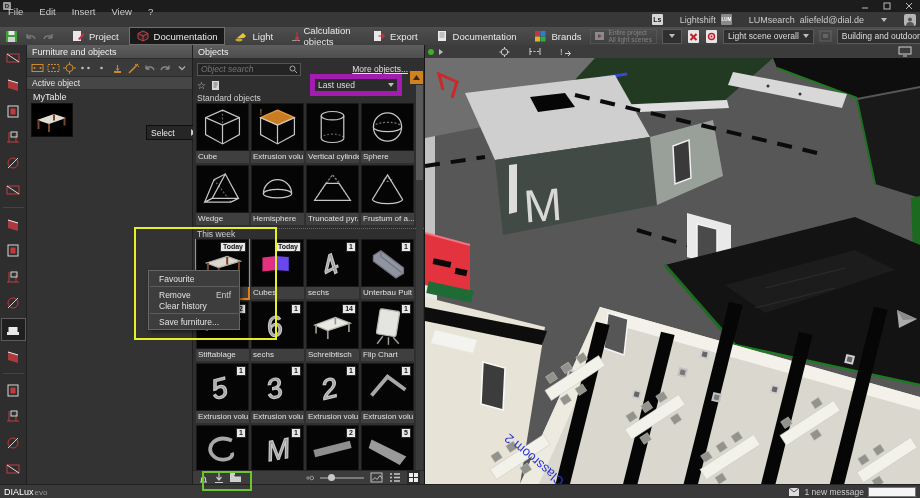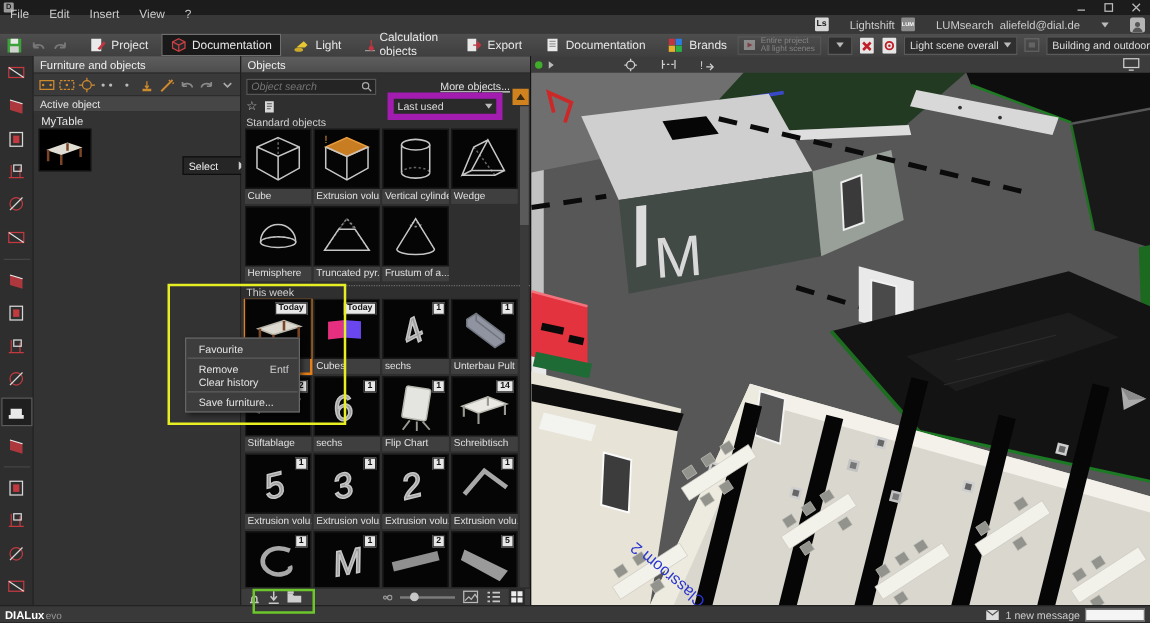--- a/index.html
+++ b/index.html
@@ -76,21 +76,21 @@
   #green-box{left:202px;top:471px;width:46px;height:16px;border:2px solid #6cc62c;z-index:50;pointer-events:none}
   
   #viewport{left:425px;top:45px;width:495px;height:439px;background:#4f4f4f}
   #vp-toolbar{position:absolute;left:0;top:0;width:495px;height:13px;background:#3c3c3c;border-bottom:1px solid #2a2a2a;display:flex;align-items:center}
   .vp-dot{width:6px;height:6px;border-radius:50%;background:#3fae29;margin-left:3px}
   .vp-arrow{width:0;height:0;border-top:3px solid transparent;border-bottom:3px solid transparent;border-left:4px solid #bbb;margin-left:5px}
   .vp-icons{display:flex;gap:17px;margin-left:55px}
   #vp-monitor{margin-left:auto;margin-right:8px}
   
   #statusbar{left:0;top:484px;width:920px;height:14px;background:#393939;border-top:1px solid #222;display:flex;align-items:center;font-size:8.5px;color:#ccc}
-  #app-name{margin-left:4px;font-weight:bold;color:#fff;font-size:9px}
+  #app-name{margin-left:4px;font-weight:normal;color:#fff;font-size:9px}
   #app-edition{color:#999;font-size:8px;margin-left:1px}
   #status-right{margin-left:auto;display:flex;align-items:center;gap:4px;margin-right:4px}
   #msg-progress{width:46px;height:8px;background:#f5f5f5;border:1px solid #777}
 </style>
 </head>
 <body>
 
 <div id="app">
 
   <div id="titlebar" class="abs">
@@ -499,20 +499,30 @@
               <path d="M13 10V34M37 10V34"></path>
               <path d="M13 34c0 2.5 5.4 4.5 12 4.5s12-2 12-4.5"></path>
               <path d="M13 34c0-2.5 5.4-4.5 12-4.5s12 2 12 4.5" stroke-dasharray="2 2" opacity=".5"></path>
             </svg>
           </div>
     <div class="tile-label">Vertical cylinder</div>
         </div>
         <div class="tile">
     <div class="tile-img">
             <svg width="47" height="42" viewBox="0 0 50 44" fill="none" stroke="#c6c6c6" stroke-width="1.3">
+              <circle cx="25" cy="22" r="15"></circle>
+              <path d="M10 22c0 2.8 6.7 5 15 5s15-2.2 15-5"></path>
+              <path d="M10 22c0-2.8 6.7-5 15-5s15 2.2 15 5" stroke-dasharray="2 2" opacity=".6"></path>
+            </svg>
+          </div>
+    <div class="tile-label">Sphere</div>
+        </div>
+        <div class="tile">
+    <div class="tile-img">
+            <svg width="47" height="42" viewBox="0 0 50 44" fill="none" stroke="#c6c6c6" stroke-width="1.3">
               <path d="M28 6 42 32 14 32Z"></path>
               <path d="M28 6 16 12 6 36 14 32M6 36 34 36 42 32"></path>
               <path d="M16 12 34 36" stroke-dasharray="2 2" opacity=".5"></path>
             </svg>
           </div>
     <div class="tile-label">Wedge</div>
         </div>
         <div class="tile">
     <div class="tile-img">
             <svg width="47" height="42" viewBox="0 0 50 44" fill="none" stroke="#c6c6c6" stroke-width="1.3">
@@ -599,36 +609,36 @@
               <svg width="47" height="42" viewBox="0 0 50 44" fill="none" stroke="#c6c6c6" stroke-width="1.3">
                 <text x="13" y="33" font-size="30" font-style="italic" fill="#9c9c9c" transform="rotate(-15 25 22)" font-family="Liberation Sans,sans-serif">6</text>
               </svg>
               <span class="badge">1</span>
             </div>
     <div class="tile-label">sechs</div>
           </div>
           <div class="tile">
     <div class="tile-img">
               <svg width="47" height="42" viewBox="0 0 50 44" fill="none" stroke="#c6c6c6" stroke-width="1.3">
+                <path d="M6 22 28 14 44 20 20 28Z" fill="#e9e8e2" stroke="#b8b8b0"></path>
+                <path d="M7.5 22v9M20 28v9M42.5 20.5v9M28 14.5v7" stroke="#9a9a94" stroke-width="1.8"></path>
+              </svg>
+              <span class="badge">14</span>
+            </div>
+    <div class="tile-label">Schreibtisch</div>
+          </div>
+          <div class="tile">
+    <div class="tile-img">
+              <svg width="47" height="42" viewBox="0 0 50 44" fill="none" stroke="#c6c6c6" stroke-width="1.3">
                 <rect x="15" y="6" width="21" height="27" rx="2" fill="#e4e4e0" stroke="#b8b8b0" transform="rotate(9 25 20)"></rect>
                 <path d="M20 34l-6 8M31 35l6 7M26 35v8" stroke="#9a9a94" stroke-width="1.6"></path>
               </svg>
               <span class="badge">1</span>
             </div>
     <div class="tile-label">Flip Chart</div>
-          </div>
-          <div class="tile">
-    <div class="tile-img">
-              <svg width="47" height="42" viewBox="0 0 50 44" fill="none" stroke="#c6c6c6" stroke-width="1.3">
-                <path d="M6 22 28 14 44 20 20 28Z" fill="#e9e8e2" stroke="#b8b8b0"></path>
-                <path d="M7.5 22v9M20 28v9M42.5 20.5v9M28 14.5v7" stroke="#9a9a94" stroke-width="1.8"></path>
-              </svg>
-              <span class="badge">14</span>
-            </div>
-    <div class="tile-label">Schreibtisch</div>
           </div>
           <div class="tile">
     <div class="tile-img">
               <svg width="47" height="42" viewBox="0 0 50 44" fill="none" stroke="#c6c6c6" stroke-width="1.3">
                 <text x="13" y="33" font-size="30" font-style="italic" fill="#9c9c9c" transform="rotate(-14 25 22)" font-family="Liberation Sans,sans-serif">5</text>
               </svg>
               <span class="badge">1</span>
             </div>
     <div class="tile-label">Extrusion volu...</div>
           </div>

